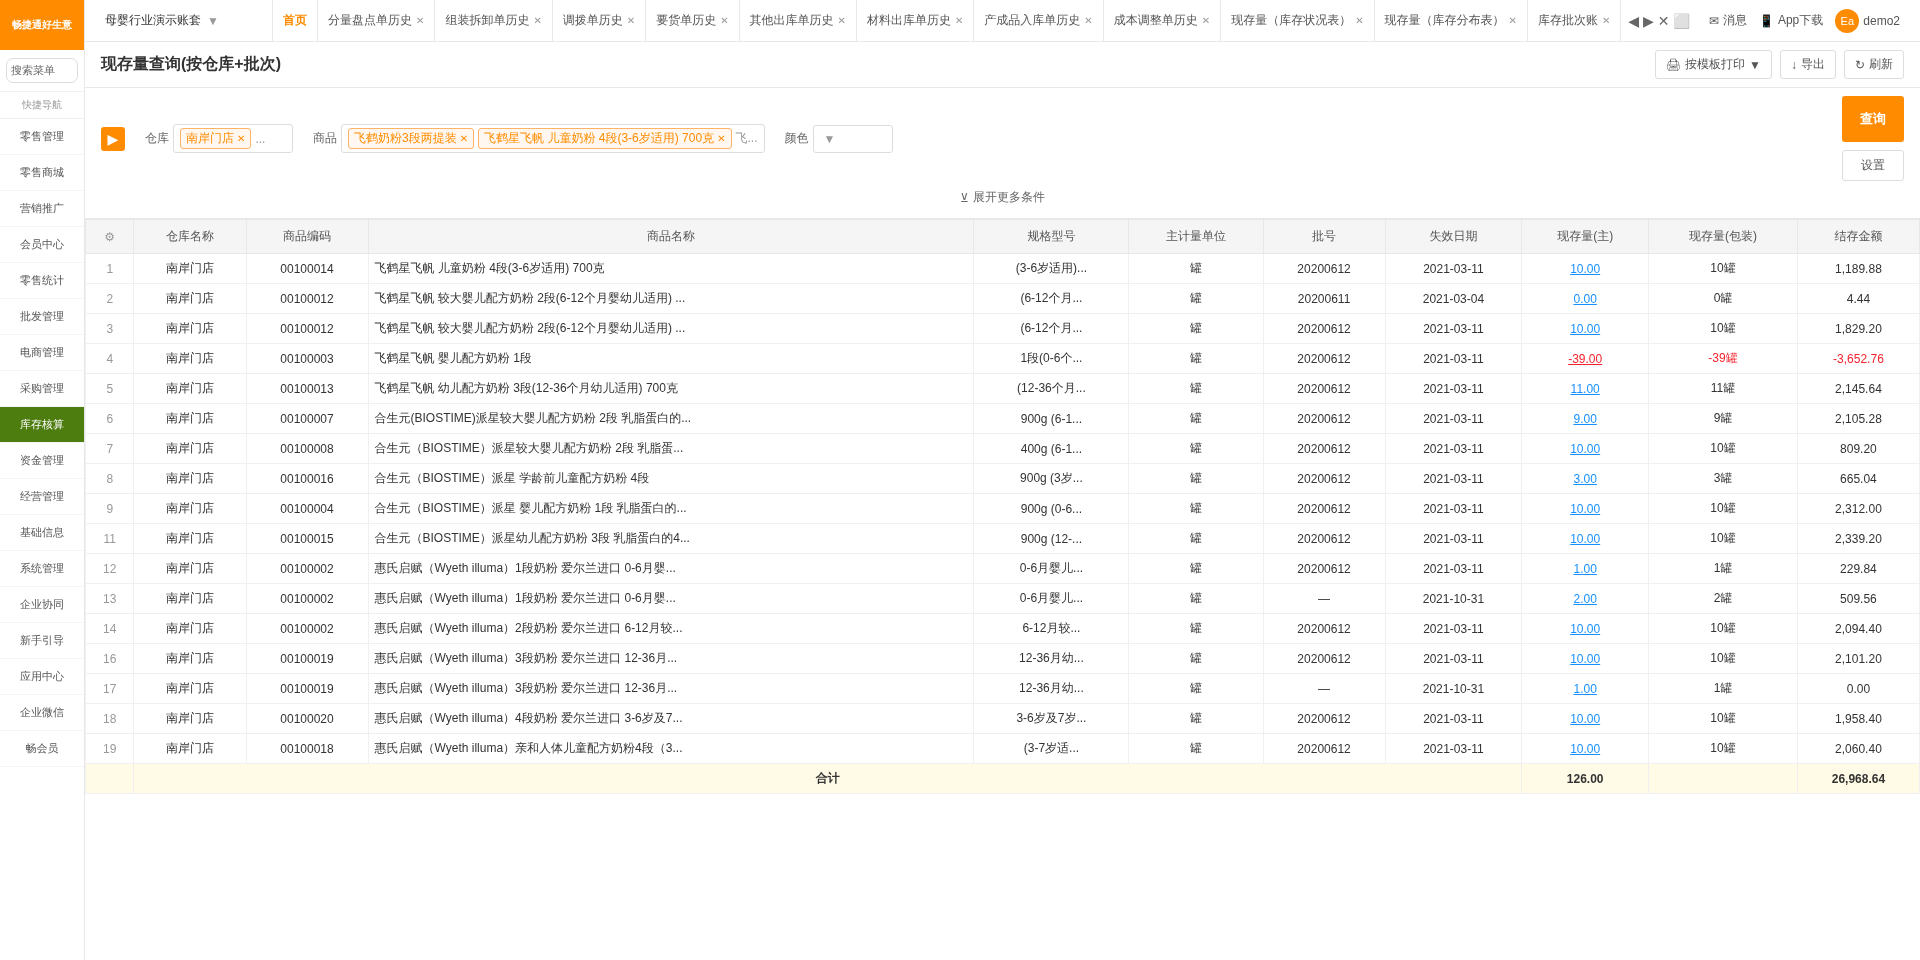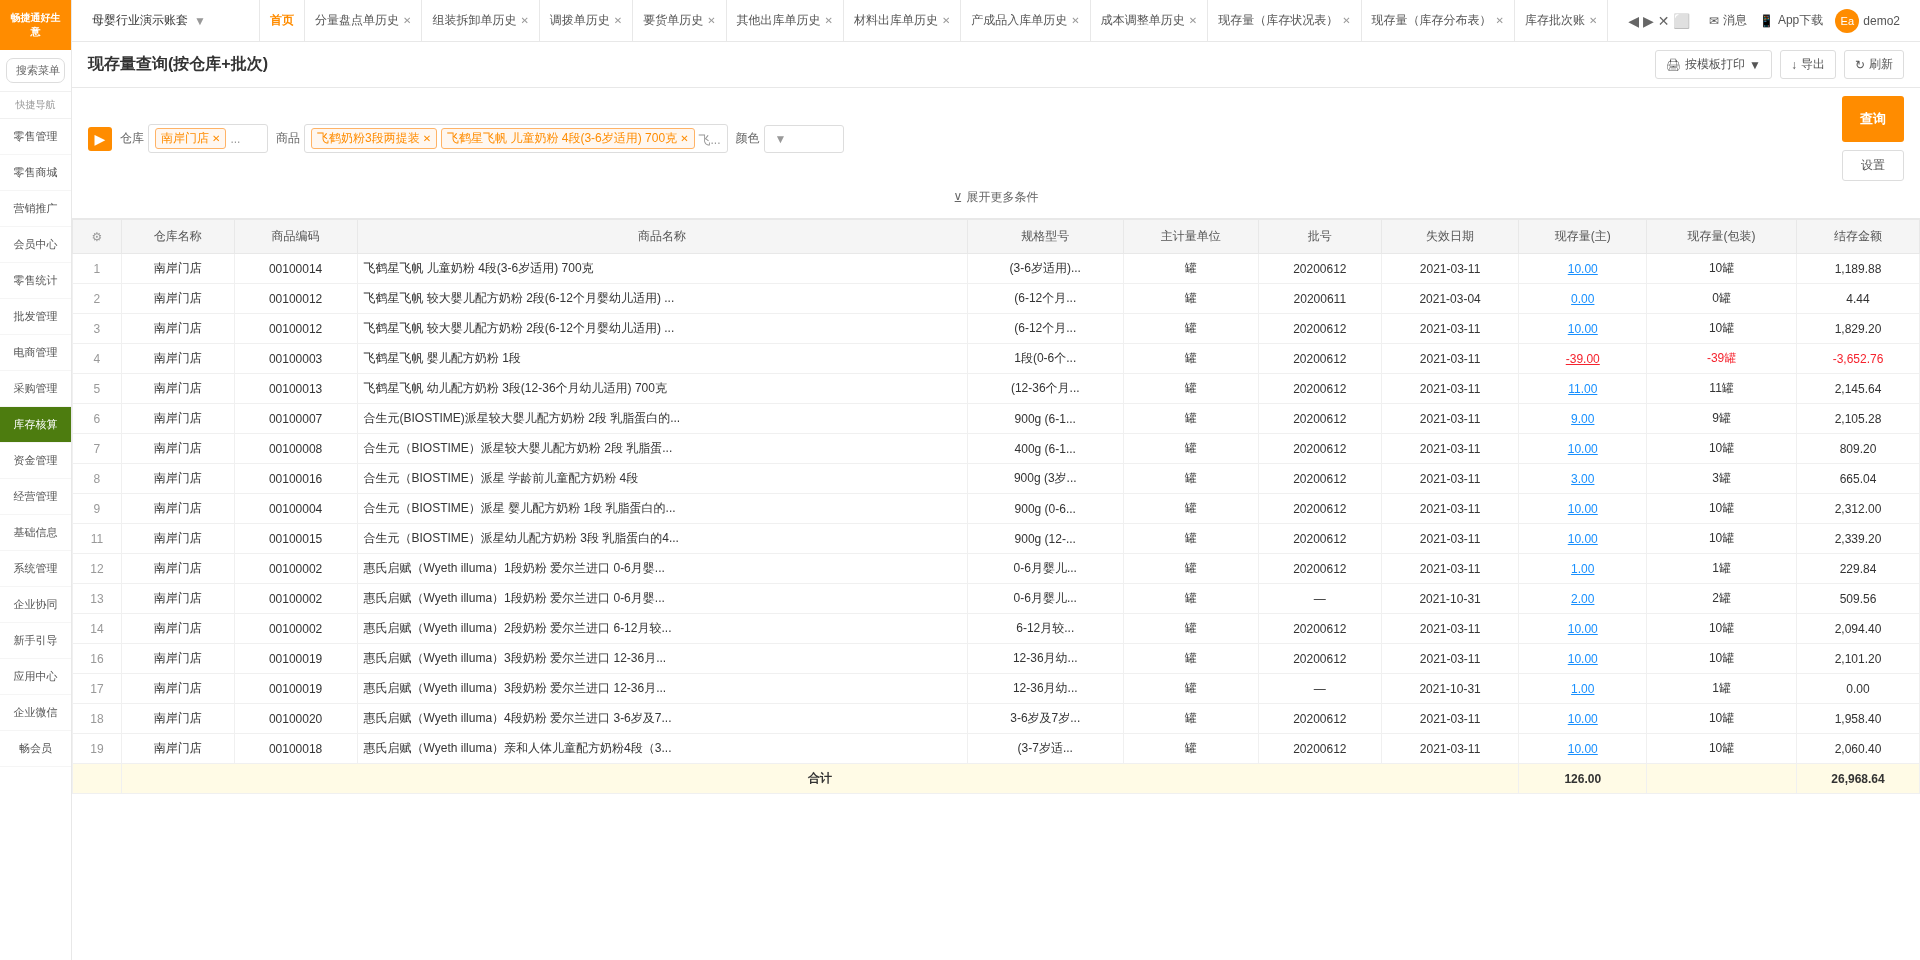--- a/index.html
+++ b/index.html
@@ -1,23 +1,23 @@
 <!DOCTYPE html>
 <html><head>
   <meta charset="utf-8">
   <style>
     * { box-sizing: border-box; margin: 0; padding: 0; font-family: 'Microsoft YaHei', Arial, sans-serif; font-size: 12px; }
     body { background: #f5f5f5; display: flex; height: 960px; overflow: hidden; }
 
     
-    .sidebar { width: 72px; background: #fff; display: flex; flex-direction: column; border-right: 1px solid #e8e8e8; flex-shrink: 0; }
+    .sidebar { width: 85px; background: #fff; display: flex; flex-direction: column; border-right: 1px solid #e8e8e8; flex-shrink: 0; }
     .sidebar-logo { background: #ff8c00; padding: 10px 6px; text-align: center; color: #fff; font-size: 11px; line-height: 1.4; height: 50px; display: flex; align-items: center; justify-content: center; }
     .sidebar-logo span { font-weight: bold; font-size: 10px; }
     .sidebar-search { padding: 8px 6px; border-bottom: 1px solid #f0f0f0; }
-    .sidebar-search-btn { width: 100%; background: none; border: 1px solid #ddd; border-radius: 7px; padding: 4px; color: #666; cursor: pointer; text-align: right; font-size: 11px; }
+    .sidebar-search-btn { width: 100%; background: none; border: 1px solid #ddd; border-radius: 7px; padding: 4px; color: #666; cursor: pointer; text-align: left; font-size: 11px; }
     .sidebar-nav-label { padding: 6px 8px; color: #999; font-size: 10px; text-align: center; border-bottom: 1px solid #f0f0f0; cursor: pointer; }
     .sidebar-item { padding: 10px 6px; text-align: center; color: #555; cursor: pointer; border-bottom: 1px solid #f5f5f5; font-size: 11px; }
     .sidebar-item.active { background: #4d7c0f; color: #fff; }
 
     
     .main { flex: 1; display: flex; flex-direction: column; overflow: hidden; }
 
     
     .topnav { background: #fff; border-bottom: 1px solid #e8e8e8; display: flex; align-items: center; height: 42px; padding: 0 8px; overflow: hidden; }
     .topnav-dropdown { display: flex; align-items: center; padding: 0 12px; height: 100%; border-right: 1px solid #e8e8e8; font-size: 12px; color: #333; cursor: pointer; min-width: 180px; }
@@ -37,26 +37,26 @@
     .page-actions { display: flex; align-items: center; gap: 8px; }
     .btn-print { display: flex; align-items: center; gap: 4px; padding: 5px 10px; border: 1px solid #ddd; border-radius: 3px; background: #fff; cursor: pointer; color: #555; font-size: 12px; }
     .btn-export { display: flex; align-items: center; gap: 4px; padding: 5px 10px; border: 1px solid #ddd; border-radius: 3px; background: #fff; cursor: pointer; color: #555; font-size: 12px; }
     .btn-refresh { display: flex; align-items: center; gap: 4px; padding: 5px 10px; border: 1px solid #ddd; border-radius: 3px; background: #fff; cursor: pointer; color: #555; font-size: 12px; }
 
     
     .filter-bar { background: #fff; padding: 8px 16px; border-bottom: 1px solid #e8e8e8; }
     .filter-row { display: flex; align-items: center; gap: 8px; flex-wrap: wrap; }
     .filter-expand { display: flex; align-items: center; justify-content: center; width: 24px; height: 24px; background: #ff8c00; color: #fff; border-radius: 3px; cursor: pointer; font-size: 14px; }
     .filter-group { display: flex; align-items: center; gap: 4px; }
-    .filter-label { color: #666; font-size: 12px; white-space: nowrap; }
+    .filter-label { color: #666; font-size: 12px; white-space: nowrap; margin-left: 12px; }
     .filter-tag-container { display: flex; align-items: center; gap: 4px; flex-wrap: wrap; border: 1px solid #ddd; border-radius: 3px; padding: 3px 6px; min-width: 120px; min-height: 28px; background: #fff; }
     .filter-tag { display: flex; align-items: center; gap: 3px; background: #fff7f0; border: 1px solid #ffb366; border-radius: 3px; padding: 1px 5px; font-size: 11px; color: #ff8c00; }
     .filter-tag .remove { cursor: pointer; color: #ff8c00; font-size: 10px; }
     .filter-more { color: #999; cursor: pointer; }
-    .filter-product-container { display: flex; align-items: flex-end; gap: 4px; border: 1px solid #ddd; border-radius: 3px; padding: 3px 6px; min-width: 400px; min-height: 28px; background: #fff; flex-wrap: wrap; }
+    .filter-product-container { display: flex; align-items: center; gap: 4px; border: 1px solid #ddd; border-radius: 3px; padding: 3px 6px; min-width: 400px; min-height: 28px; background: #fff; flex-wrap: wrap; }
     .filter-color-container { display: flex; align-items: center; gap: 4px; border: 1px solid #ddd; border-radius: 3px; padding: 3px 6px; min-width: 80px; min-height: 28px; background: #fff; }
     .filter-arrow-down { color: #999; margin-left: 4px; }
     .filter-expand-more { display: flex; align-items: center; justify-content: center; gap: 4px; padding: 4px 12px; color: #666; cursor: pointer; font-size: 12px; margin-top: 4px; }
 
     
     .btn-search { background: #ff8c00; color: #fff; border: none; border-radius: 3px; padding: 14px 18px; cursor: pointer; font-size: 13px; font-weight: bold; }
     .btn-settings { background: #fff; color: #555; border: 1px solid #ddd; border-radius: 3px; padding: 6px 10px; cursor: pointer; font-size: 12px; display: block; margin-top: 4px; width: 100%; }
 
     
     .table-container { flex: 1; overflow: auto; background: #fff; }

